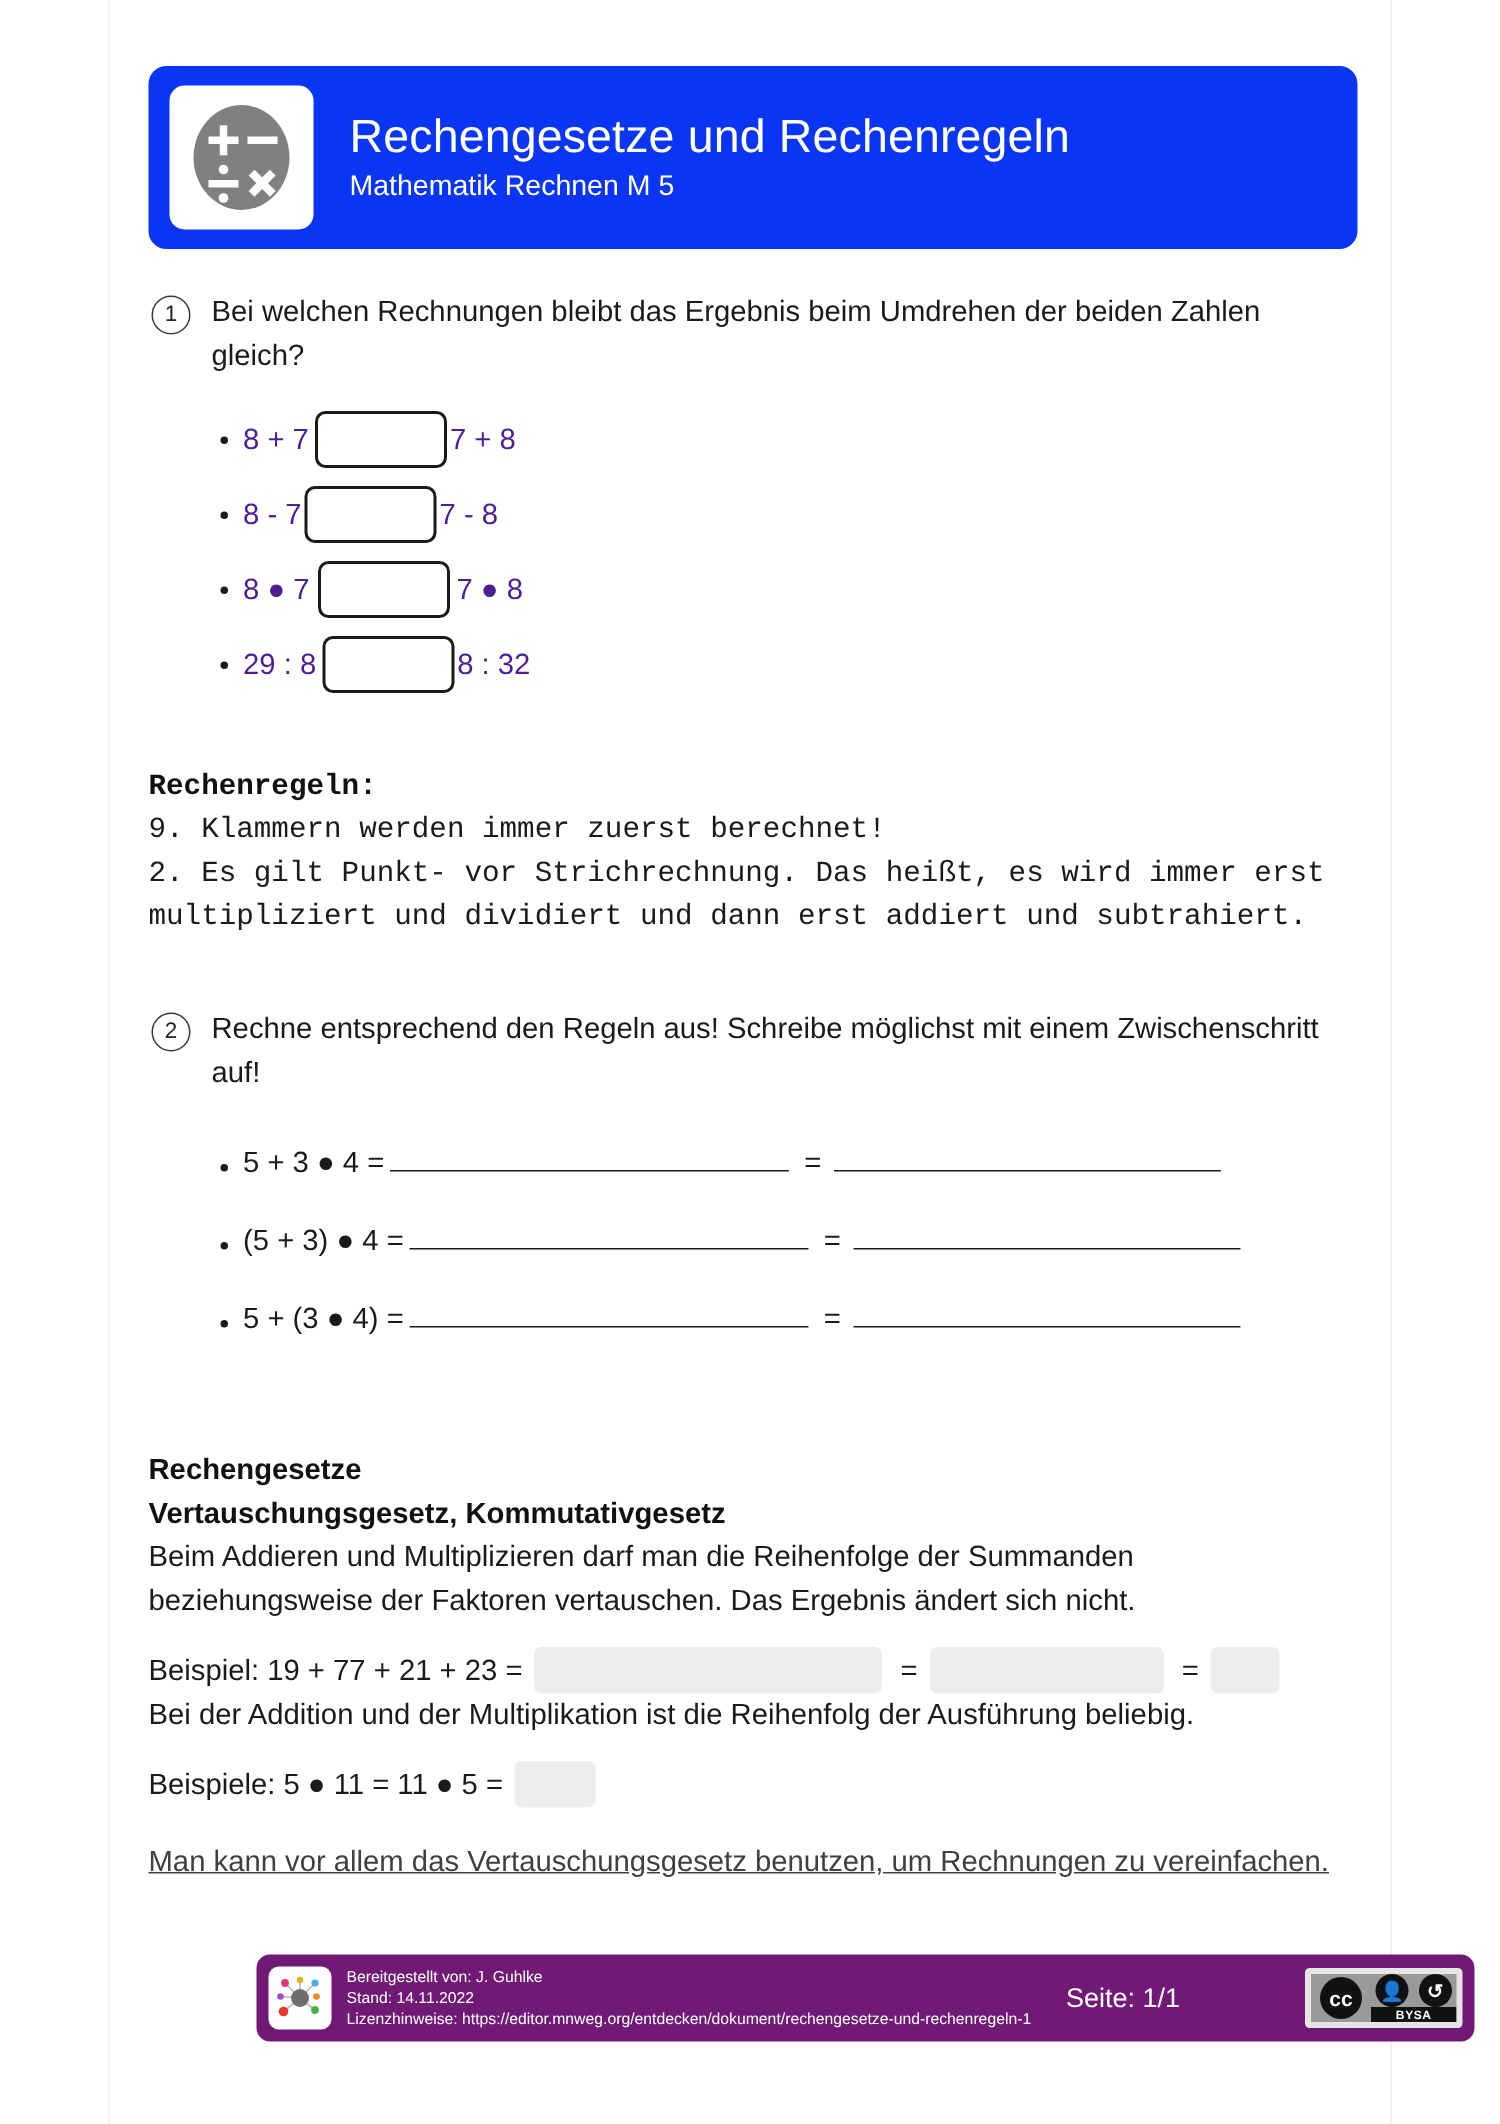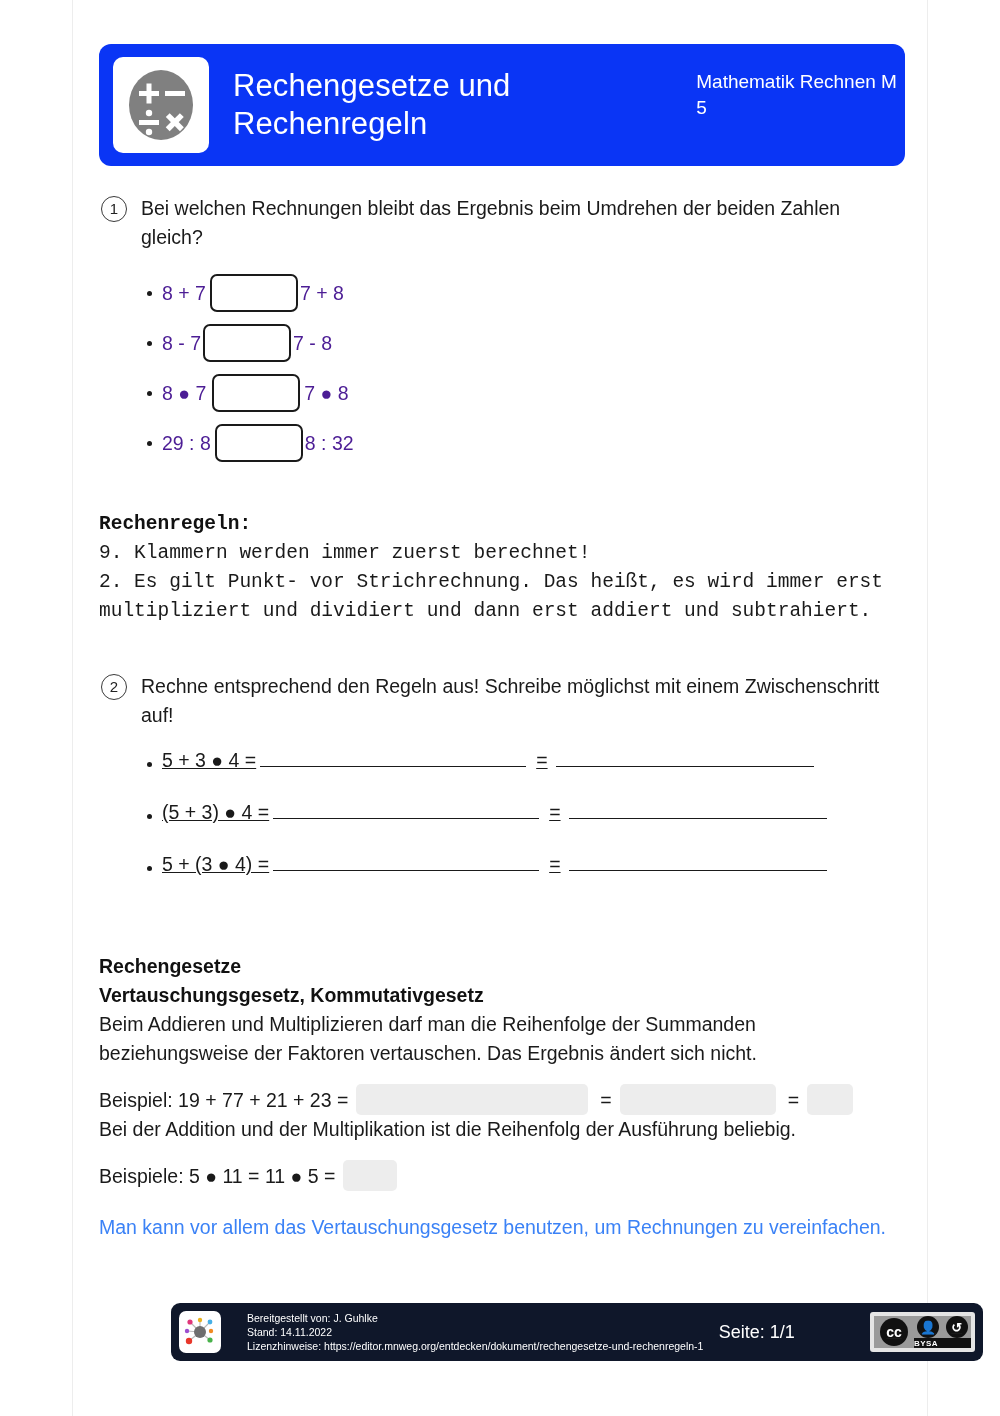--- a/index.html
+++ b/index.html
@@ -49,21 +49,21 @@
     background: #ffffff;
     border-radius: 10px;
     flex: 0 0 auto;
     display: flex;
     align-items: center;
     justify-content: center;
   }
   .banner-text {
     margin-left: 24px;
     display: flex;
-    flex-direction: row;
+    flex-direction: column;
     justify-content: center;
   }
   .banner-title {
     color: #ffffff;
     font-size: 31px;
     line-height: 38px;
     font-weight: 400;
     letter-spacing: 0.1px;
   }
   .banner-sub {
@@ -158,21 +158,21 @@
     line-height: 29px;
     color: #111;
   }
   .block-line {
     font-size: 19.5px;
     line-height: 29px;
     color: #1a1a1a;
   }
 
   
-  .eq-list { margin-top: 18px; margin-left: 48px; text-decoration: underline; }
+  .eq-list { margin-top: 32px; margin-left: 48px; }
   .eq-row {
     display: flex;
     align-items: baseline;
     height: 52px;
     font-size: 19.5px;
     color: #1a1a1a;
   }
   .eq-label {
     white-space: nowrap;
     flex: 0 0 auto;
@@ -205,37 +205,37 @@
   .gb-wide  { width: 232px; margin-left: 8px; }
   .gb-med   { width: 156px; margin-left: 8px; }
   .gb-small { width: 46px;  margin-left: 8px; }
   .gb-tiny  { width: 54px;  margin-left: 8px; }
   .gray-line .eqm { margin-left: 12px; }
 
   .para {
     font-size: 19.5px;
     line-height: 29px;
     margin-top: 22px;
-    color: #3b82f6;
+    color: #404040;
+    text-decoration: underline;
   }
 
   
   .footer {
     position: absolute;
     left: 98px;
     top: 1303px;
     width: 812px;
     height: 58px;
-    background: #0f172a;
+    background: #701a75;
     border-radius: 9px;
     display: flex;
     align-items: center;
     box-sizing: border-box;
     padding: 0 8px;
-    gap: 16px;
   }
   .footer-logo {
     width: 42px; height: 42px;
     background: #fff;
     border-radius: 7px;
     flex: 0 0 auto;
     display: flex;
     align-items: center;
     justify-content: center;
   }
@@ -272,21 +272,21 @@
     align-items: center;
     justify-content: center;
   }
   .cc-right { flex: 1 1 auto; display: flex; flex-direction: column; }
   .cc-icons { flex: 1 1 auto; display: flex; align-items: center; justify-content: space-around; }
   .cc-labels {
     background: #111;
     height: 12px;
     display: flex;
     align-items: center;
-    justify-content: flex-start;
+    justify-content: center;
     color: #fff;
     font-size: 8px;
     font-weight: bold;
     letter-spacing: .4px;
   }
   .cc-circ {
     width: 22px; height: 22px;
     border-radius: 50%;
     background: #111;
     display: flex; align-items: center; justify-content: center;

